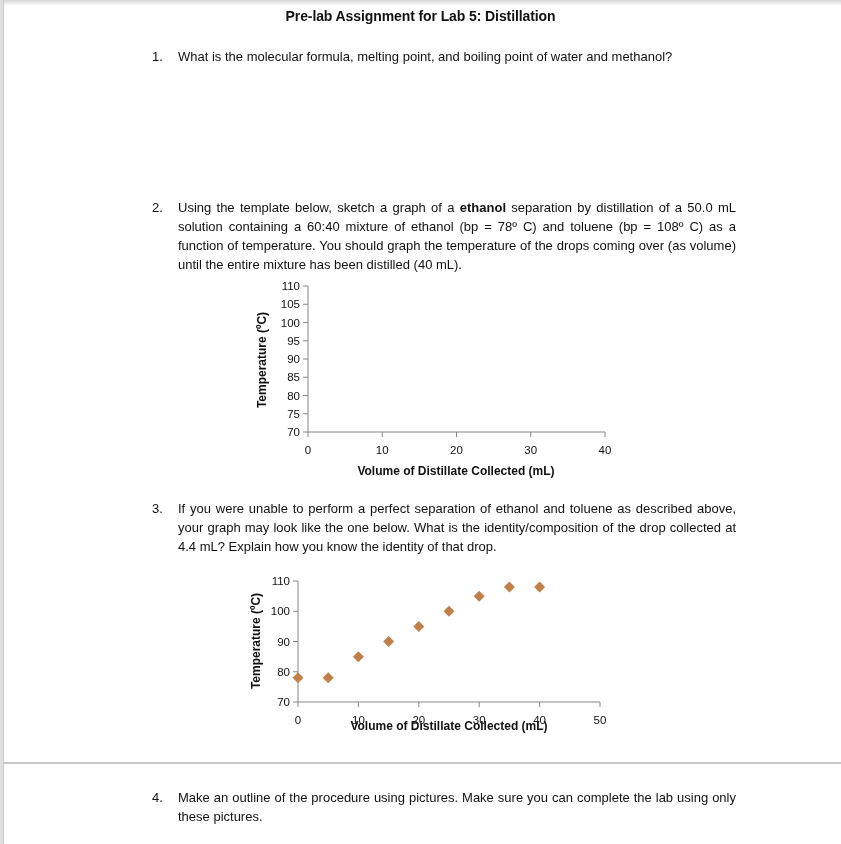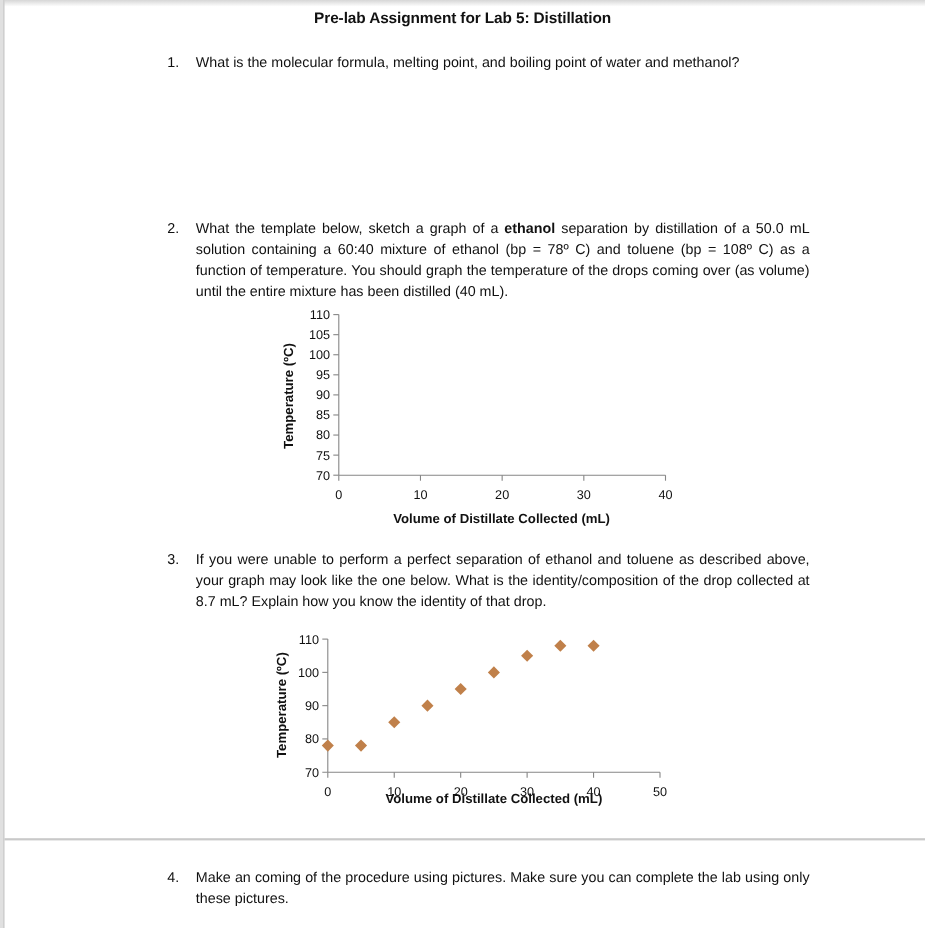--- a/index.html
+++ b/index.html
@@ -35,21 +35,21 @@
 
 <div class="doc-title">Pre-lab Assignment for Lab 5: Distillation</div>
 
 <div class="question" id="q1">
   <span class="num">1.</span>
   <div class="body">What is the molecular formula, melting point, and boiling point of water and methanol?</div>
 </div>
 
 <div class="question" id="q2">
   <span class="num">2.</span>
-  <div class="body"><span>What the template below, sketch a graph of a </span><b>ethanol</b><span> separation by distillation of a 50.0 mL solution containing a 60:40 mixture of ethanol (bp = 78º C) and toluene (bp = 108º C) as a function of temperature.  You should graph the temperature of the drops coming over (as volume) until the entire mixture has been distilled (40 mL).</span></div>
+  <div class="body"><span>Using the template below, sketch a graph of a </span><b>ethanol</b><span> separation by distillation of a 50.0 mL solution containing a 60:40 mixture of ethanol (bp = 78º C) and toluene (bp = 108º C) as a function of temperature.  You should graph the temperature of the drops coming over (as volume) until the entire mixture has been distilled (40 mL).</span></div>
 </div>
 
 <svg class="chart" id="chart1" width="841" height="844" style="pointer-events:none">
   <g id="c1-axes">
       <line x1="308" y1="286" x2="308" y2="432" stroke="#868686" stroke-width="1"></line>
       <line x1="308" y1="432" x2="605" y2="432" stroke="#868686" stroke-width="1"></line>
       <line x1="303" y1="432" x2="308" y2="432" stroke="#868686" stroke-width="1"></line>
       <text x="300" y="436" text-anchor="end" font-size="11.5" fill="#111">70</text>
       <line x1="303" y1="413.75" x2="308" y2="413.75" stroke="#868686" stroke-width="1"></line>
       <text x="300" y="417.75" text-anchor="end" font-size="11.5" fill="#111">75</text>
@@ -77,21 +77,21 @@
       <text x="530.75" y="454" text-anchor="middle" font-size="11.5" fill="#111">30</text>
       <line x1="605" y1="432" x2="605" y2="437" stroke="#868686" stroke-width="1"></line>
       <text x="605" y="454" text-anchor="middle" font-size="11.5" fill="#111">40</text>
     </g>
   <text x="0" y="0" transform="translate(266,360) rotate(-90)" text-anchor="middle" font-size="12" font-weight="bold" fill="#111">Temperature (ºC)</text>
   <text x="456" y="475" text-anchor="middle" font-size="12" font-weight="bold" fill="#111">Volume of Distillate Collected (mL)</text>
 </svg>
 
 <div class="question" id="q3">
   <span class="num">3.</span>
-  <div class="body">If you were unable to perform a perfect separation of ethanol and toluene as described above, your graph may look like the one below. What is the identity/composition of the drop collected at 8.7 mL? Explain how you know the identity of that drop.</div>
+  <div class="body">If you were unable to perform a perfect separation of ethanol and toluene as described above, your graph may look like the one below. What is the identity/composition of the drop collected at 4.4 mL? Explain how you know the identity of that drop.</div>
 </div>
 
 <svg class="chart" id="chart2" width="841" height="844" style="pointer-events:none">
   <g id="c2-axes">
       <line x1="298" y1="581" x2="298" y2="702" stroke="#868686" stroke-width="1"></line>
       <line x1="298" y1="702" x2="600" y2="702" stroke="#868686" stroke-width="1"></line>
       <line x1="293" y1="702" x2="298" y2="702" stroke="#868686" stroke-width="1"></line>
       <text x="290" y="706" text-anchor="end" font-size="11.5" fill="#111">70</text>
       <line x1="293" y1="671.75" x2="298" y2="671.75" stroke="#868686" stroke-width="1"></line>
       <text x="290" y="675.75" text-anchor="end" font-size="11.5" fill="#111">80</text>
@@ -126,14 +126,14 @@
       <polygon points="539.6,581.55 545.1,587.05 539.6,592.55 534.1,587.05" fill="#C0804A"></polygon>
     </g>
   <text x="0" y="0" transform="translate(260,641) rotate(-90)" text-anchor="middle" font-size="12" font-weight="bold" fill="#111">Temperature (ºC)</text>
   <text x="449" y="730" text-anchor="middle" font-size="12" font-weight="bold" fill="#111">Volume of Distillate Collected (mL)</text>
 </svg>
 
 <div class="page-break"></div>
 
 <div class="question" id="q4">
   <span class="num">4.</span>
-  <div class="body">Make an coming of the procedure using pictures. Make sure you can complete the lab using only these pictures.</div>
+  <div class="body">Make an outline of the procedure using pictures. Make sure you can complete the lab using only these pictures.</div>
 </div>
 
 </body></html>

